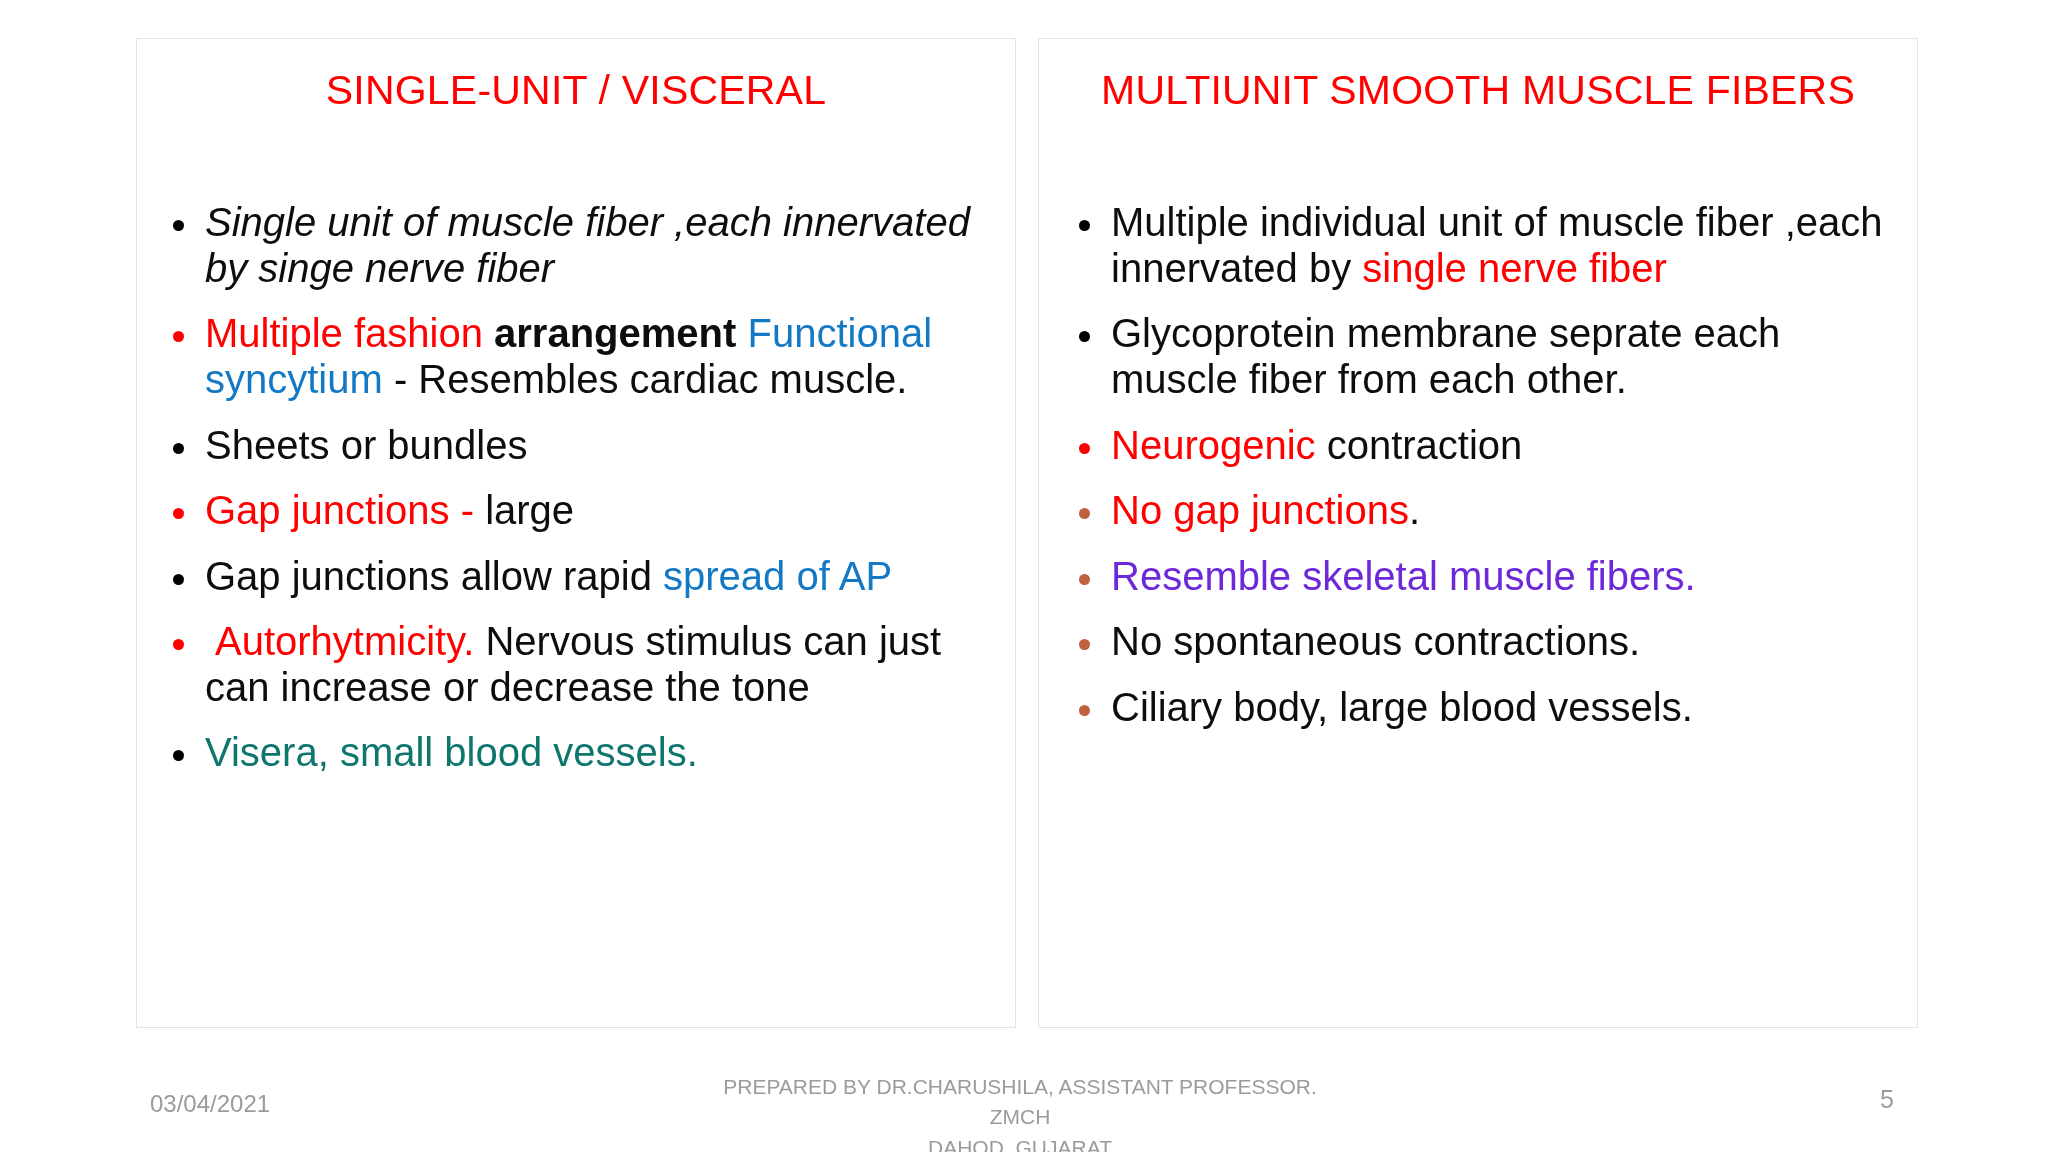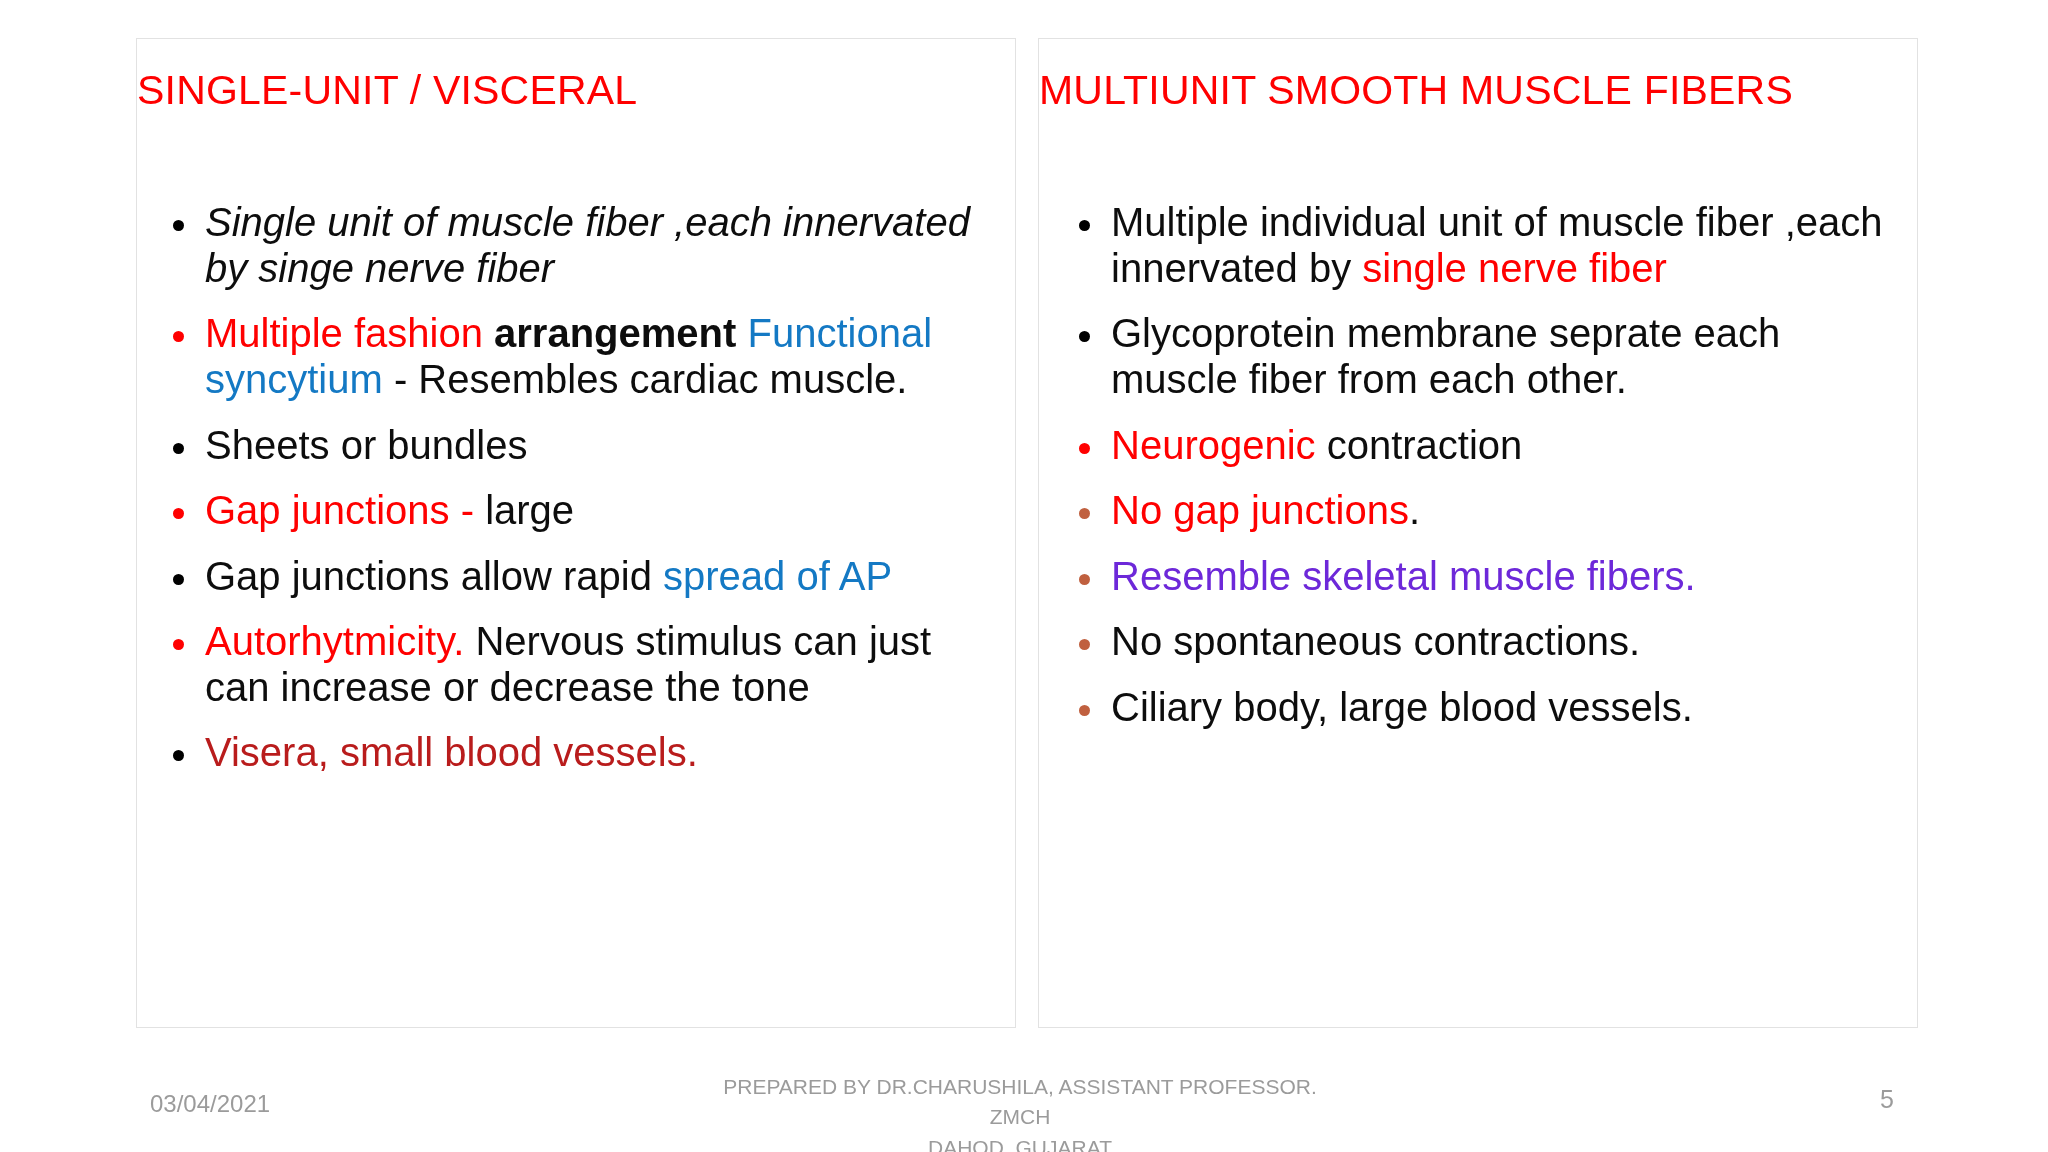--- a/index.html
+++ b/index.html
@@ -30,21 +30,21 @@
   }
   .panel {
     flex: 1 1 0;
     border: 1.5px solid #e2e2e2;
     background: #ffffff;
     box-sizing: border-box;
     padding: 0;
     position: relative;
   }
   .panel-title {
-    text-align: left;
+    text-align: center;
     color: #ff0000;
     font-size: 41px;
     line-height: 1.15;
     padding-top: 28px;
     letter-spacing: 0.2px;
     white-space: nowrap;
   }
   .bullets {
     margin: 0;
     padding: 0;
@@ -107,22 +107,22 @@
   <div class="columns">
 
     <div class="panel left">
       <div class="panel-title">SINGLE-UNIT / VISCERAL</div>
       <ul class="bullets">
           <li class="bullet"><span class="dot"></span><span style="color: rgb(13, 13, 13); font-style: italic;">Single unit of muscle fiber ,each innervated by singe nerve fiber</span></li>
           <li class="bullet dot-red"><span class="dot"></span><span style="color: rgb(255, 0, 0);">Multiple fashion</span><span style="color: rgb(13, 13, 13); font-weight: bold;"> arrangement </span><span style="color: rgb(20, 121, 196);">Functional syncytium</span><span style="color: rgb(13, 13, 13);"> -  Resembles cardiac muscle.</span></li>
           <li class="bullet"><span class="dot"></span><span style="color: rgb(13, 13, 13);">Sheets or bundles</span></li>
           <li class="bullet dot-red"><span class="dot"></span><span style="color: rgb(255, 0, 0);">Gap junctions -</span><span style="color: rgb(13, 13, 13);"> large</span></li>
           <li class="bullet"><span class="dot"></span><span style="color: rgb(13, 13, 13);">Gap junctions allow rapid </span><span style="color: rgb(20, 121, 196);">spread of AP</span></li>
-          <li class="bullet dot-red"><span class="dot"></span><span style="color: rgb(255, 0, 0);">Autorhytmicity.</span><span style="color: rgb(13, 13, 13);"> Nervous stimulus can just can increase or decrease the tone</span></li>
-          <li class="bullet"><span class="dot"></span><span style="color: #b91c1c;">Visera, small blood vessels.</span></li>
+          <li class="bullet dot-red"><span class="dot"></span><span style="color: rgb(255, 0, 0); margin-left: 10px;">Autorhytmicity.</span><span style="color: rgb(13, 13, 13);"> Nervous stimulus can just can increase or decrease the tone</span></li>
+          <li class="bullet"><span class="dot"></span><span style="color: #0f766e;">Visera, small blood vessels.</span></li>
         </ul>
     </div>
 
     <div class="panel right">
       <div class="panel-title">MULTIUNIT SMOOTH MUSCLE FIBERS</div>
       <ul class="bullets">
           <li class="bullet"><span class="dot"></span><span style="color: rgb(13, 13, 13);">Multiple individual unit of muscle fiber ,each innervated by </span><span style="color: rgb(255, 0, 0);">single nerve fiber</span></li>
           <li class="bullet"><span class="dot"></span><span style="color: rgb(13, 13, 13);">Glycoprotein membrane seprate each muscle fiber from each other.</span></li>
           <li class="bullet dot-red"><span class="dot"></span><span style="color: rgb(255, 0, 0);">Neurogenic</span><span style="color: rgb(13, 13, 13);"> contraction</span></li>
           <li class="bullet dot-brown"><span class="dot"></span><span style="color: rgb(255, 0, 0);">No gap junctions</span><span style="color: rgb(13, 13, 13);">.</span></li>

